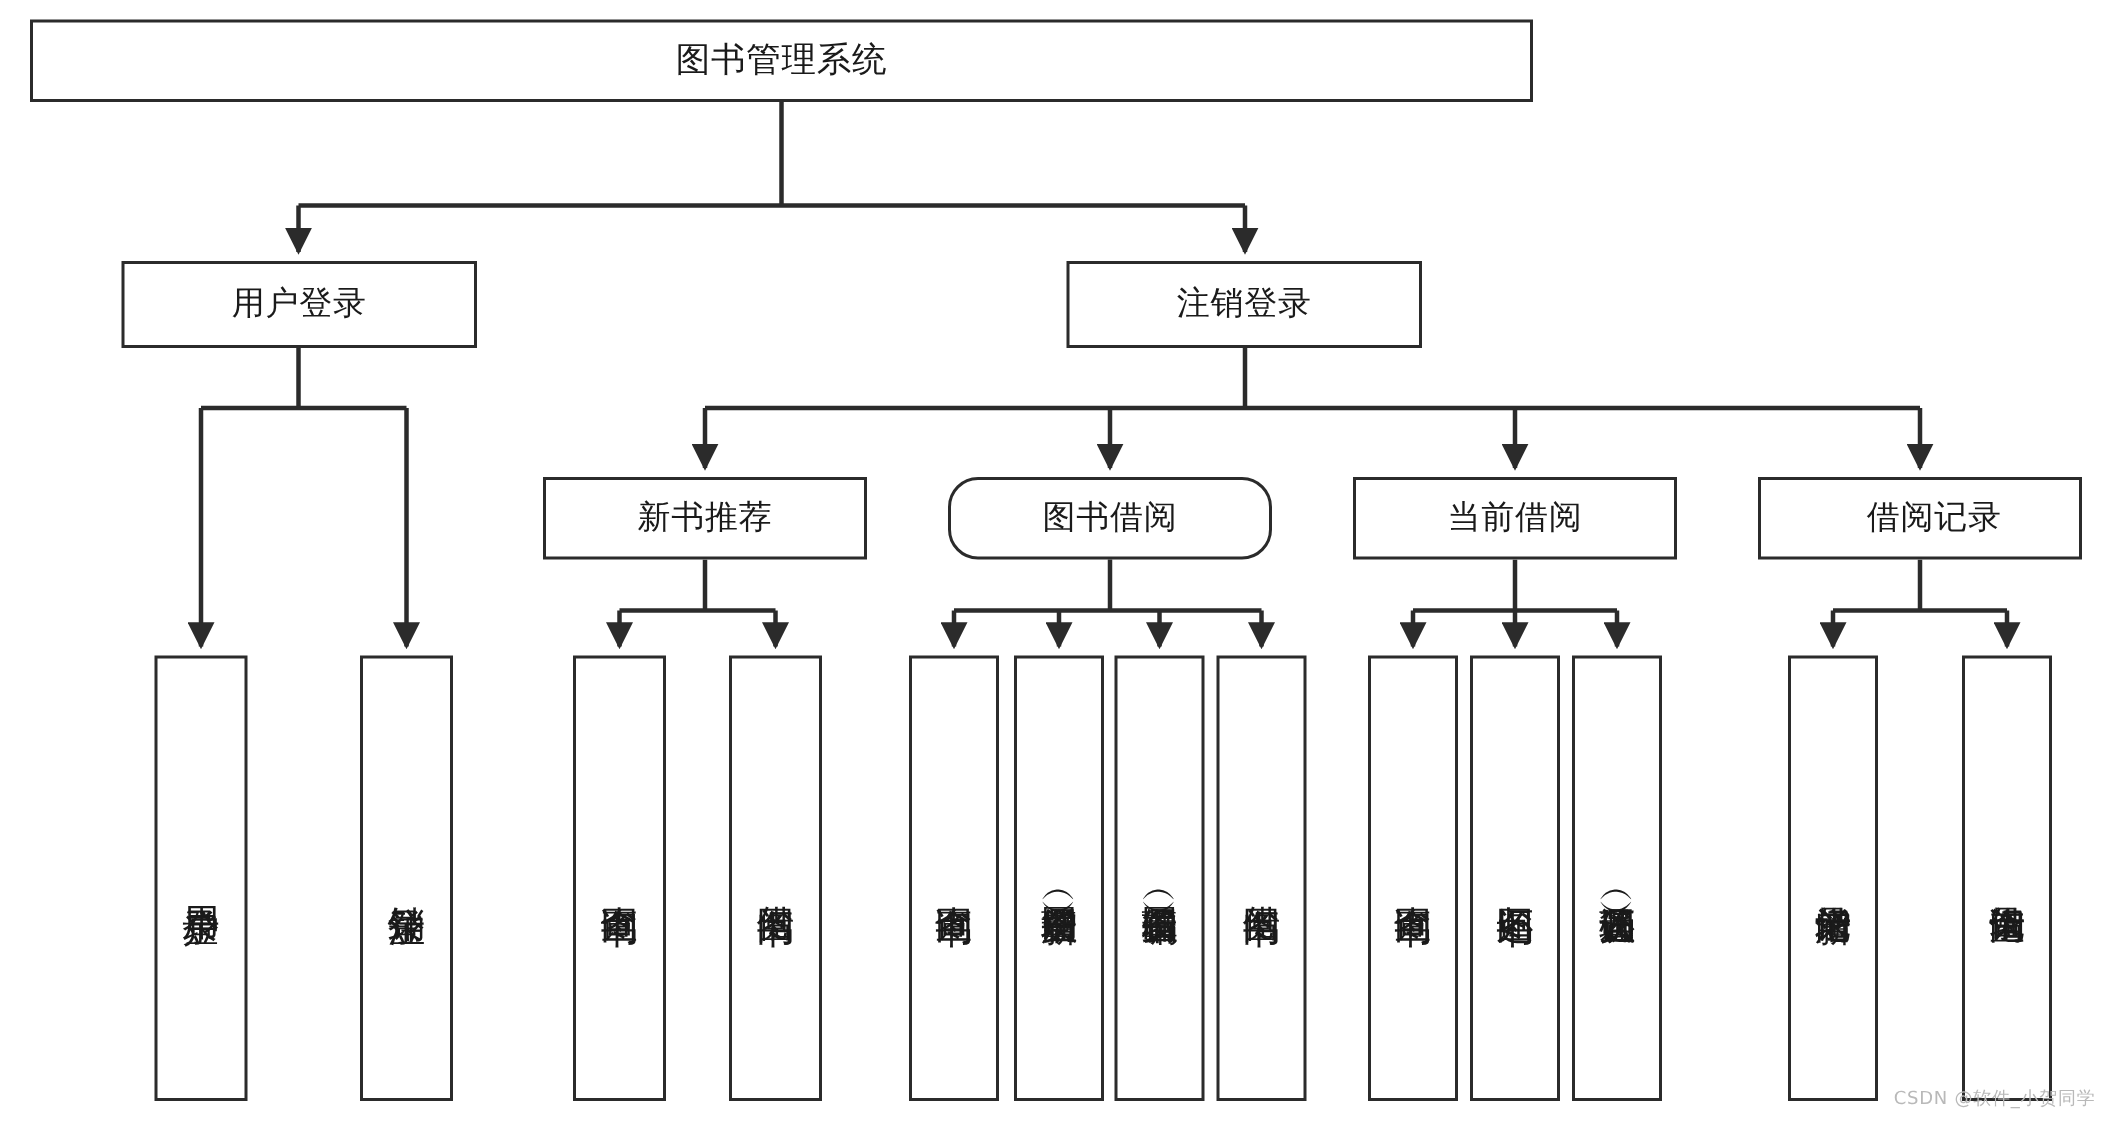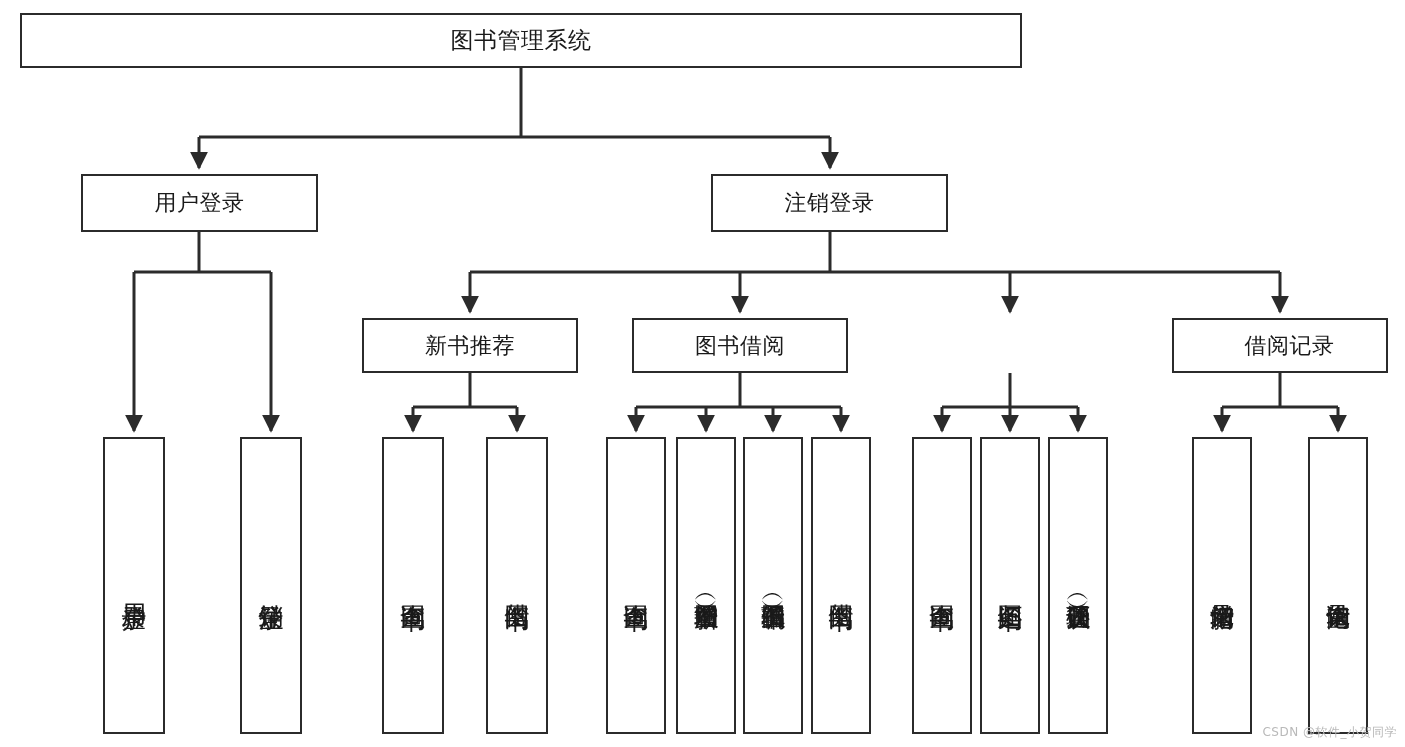--- a/index.html
+++ b/index.html
@@ -143,22 +143,25 @@
   <div class="node horiz" style="left:81px; top:174px; width:237px; height:58px;">
     <span class="node-label">用户登录</span>
   </div>
   <div class="node horiz" style="left:711px; top:174px; width:237px; height:58px;">
     <span class="node-label">注销登录</span>
   </div>
 
   <div class="node horiz" style="left:362px; top:318px; width:216px; height:55px;justify-content:center;">
     <span class="node-label">新书推荐</span>
   </div>
-  <div class="node horiz" style="left:632px; top:318px; width:216px; height:55px;">
+  <div class="node horiz" style="left:632px; top:318px; width:216px; height:55px;border-radius:20px;">
     <span class="node-label">图书借阅</span>
+  </div>
+  <div class="node horiz" style="left:902px; top:318px; width:216px; height:55px;">
+    <span class="node-label">当前借阅</span>
   </div>
   <div class="node horiz" style="left:1172px; top:318px; width:216px; height:55px;padding-left:19px;">
     <span class="node-label">借阅记录</span>
   </div>
 
   <div class="node leaf" style="left:103px; top:437px; width:62px; height:297px;">
     <span class="node-label">用户登录</span>
   </div>
   <div class="node leaf" style="left:240px; top:437px; width:62px; height:297px;">
     <span class="node-label">注销登录</span>

